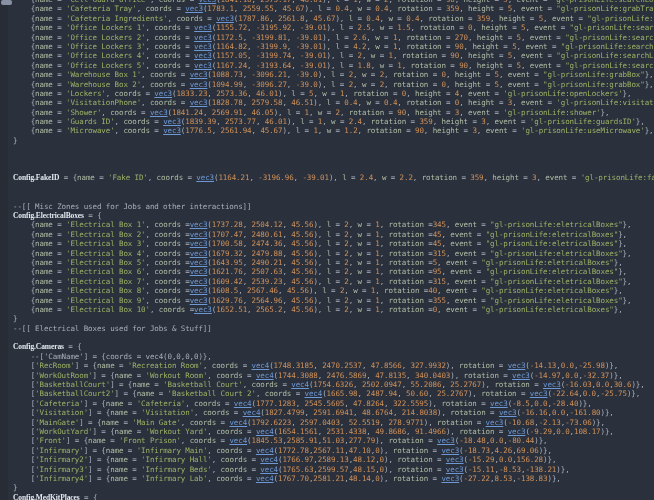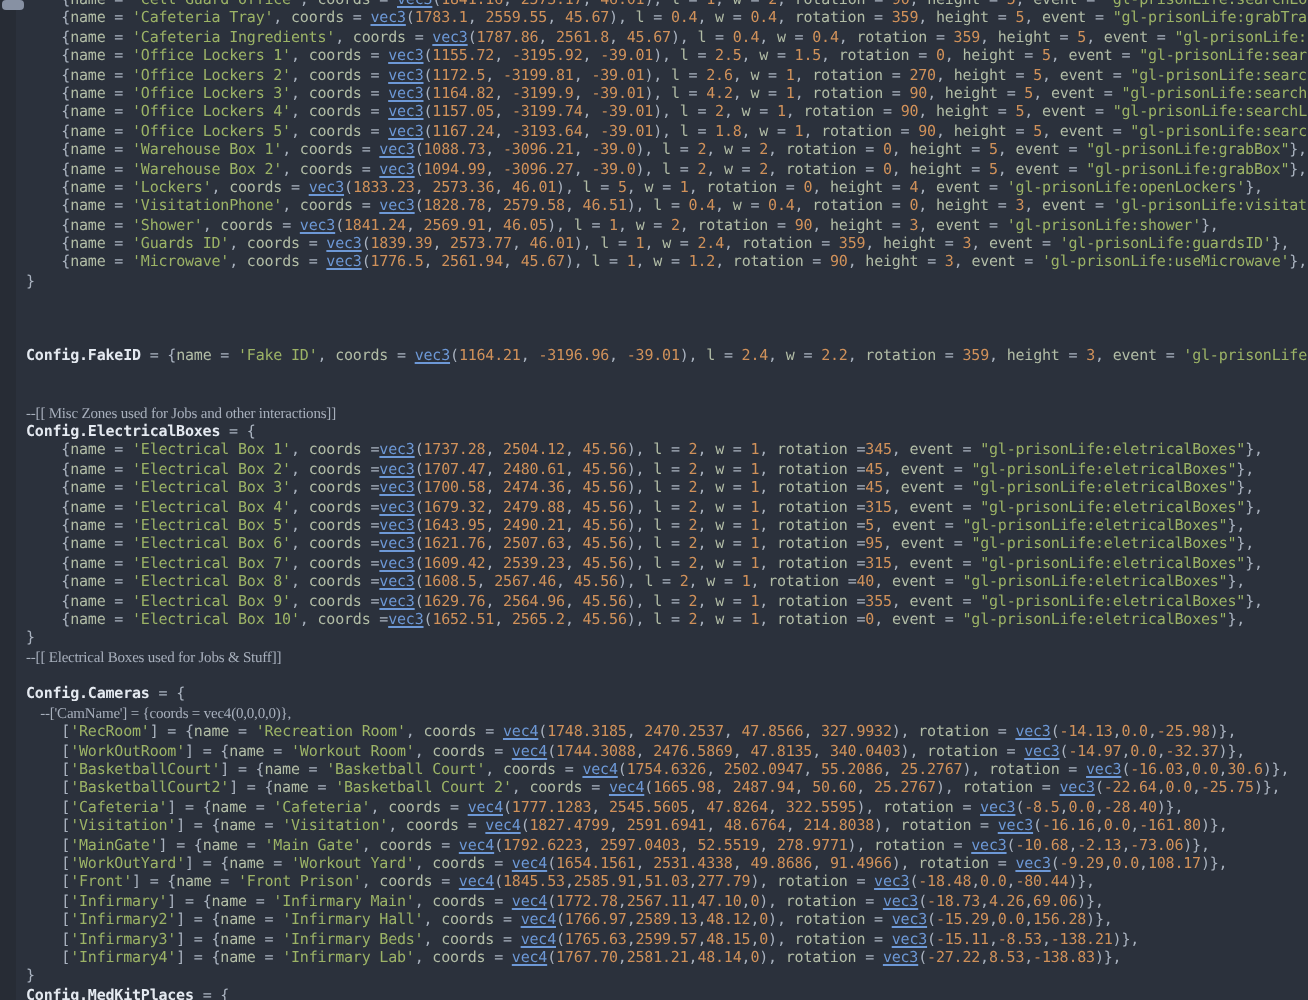--- a/index.html
+++ b/index.html
@@ -14,22 +14,22 @@
     position:absolute;left:13px;top:-5px;width:660px;
     font-size:7.5px;line-height:9.4px;letter-spacing:-0.1px;
     white-space:pre;color:var(--c-pln,#a9b2bf);
   }
   .ln{height:9.4px;white-space:pre;overflow:hidden;}
   .tk-pln{color:var(--c-pln,#a9b2bf);}
   .tk-id{color:var(--c-id,#b2bda6);}
   .tk-str{color:var(--c-str,#9cb366);}
   .tk-num{color:var(--c-num,#d0915a);}
   .tk-fn{color:var(--c-fn,#6d98d6);text-decoration:underline;}
-  .tk-cmt{color:var(--c-cmt,#a7afbc);font-family:Liberation Serif, serif;}
-  .tk-cfg{color:var(--c-cfg,#e4e9f0);font-weight:bold;}
+  .tk-cmt{color:var(--c-cmt,#a7afbc);}
+  .tk-cfg{color:var(--c-cfg,#e4e9f0);font-weight:bold;font-family:Liberation Serif, serif;}
 </style>
 </head>
 <body>
 
 <div class="screen">
   <div class="gutter"></div>
   <div class="thumb"></div>
   <div class="code" id="code-area"><div class="ln"><span class="tk-pln">    {</span><span class="tk-id">name</span><span class="tk-pln"> = </span><span class="tk-str">'Cell Guard Office'</span><span class="tk-pln">, </span><span class="tk-id">coords</span><span class="tk-pln"> = </span><span class="tk-fn">vec3</span><span class="tk-pln">(</span><span class="tk-num">1841.16</span><span class="tk-pln">, </span><span class="tk-num">2573.17</span><span class="tk-pln">, </span><span class="tk-num">46.01</span><span class="tk-pln">), </span><span class="tk-id">l</span><span class="tk-pln"> = </span><span class="tk-num">1</span><span class="tk-pln">, </span><span class="tk-id">w</span><span class="tk-pln"> = </span><span class="tk-num">2</span><span class="tk-pln">, </span><span class="tk-id">rotation</span><span class="tk-pln"> = </span><span class="tk-num">90</span><span class="tk-pln">, </span><span class="tk-id">height</span><span class="tk-pln"> = </span><span class="tk-num">5</span><span class="tk-pln">, </span><span class="tk-id">event</span><span class="tk-pln"> = </span><span class="tk-str">'gl-prisonLife:searchLocker'</span></div><div class="ln"><span class="tk-pln">    {</span><span class="tk-id">name</span><span class="tk-pln"> = </span><span class="tk-str">'Cafeteria Tray'</span><span class="tk-pln">, </span><span class="tk-id">coords</span><span class="tk-pln"> = </span><span class="tk-fn">vec3</span><span class="tk-pln">(</span><span class="tk-num">1783.1</span><span class="tk-pln">, </span><span class="tk-num">2559.55</span><span class="tk-pln">, </span><span class="tk-num">45.67</span><span class="tk-pln">), </span><span class="tk-id">l</span><span class="tk-pln"> = </span><span class="tk-num">0.4</span><span class="tk-pln">, </span><span class="tk-id">w</span><span class="tk-pln"> = </span><span class="tk-num">0.4</span><span class="tk-pln">, </span><span class="tk-id">rotation</span><span class="tk-pln"> = </span><span class="tk-num">359</span><span class="tk-pln">, </span><span class="tk-id">height</span><span class="tk-pln"> = </span><span class="tk-num">5</span><span class="tk-pln">, </span><span class="tk-id">event</span><span class="tk-pln"> = </span><span class="tk-str">"gl-prisonLife:grabTray"</span></div><div class="ln"><span class="tk-pln">    {</span><span class="tk-id">name</span><span class="tk-pln"> = </span><span class="tk-str">'Cafeteria Ingredients'</span><span class="tk-pln">, </span><span class="tk-id">coords</span><span class="tk-pln"> = </span><span class="tk-fn">vec3</span><span class="tk-pln">(</span><span class="tk-num">1787.86</span><span class="tk-pln">, </span><span class="tk-num">2561.8</span><span class="tk-pln">, </span><span class="tk-num">45.67</span><span class="tk-pln">), </span><span class="tk-id">l</span><span class="tk-pln"> = </span><span class="tk-num">0.4</span><span class="tk-pln">, </span><span class="tk-id">w</span><span class="tk-pln"> = </span><span class="tk-num">0.4</span><span class="tk-pln">, </span><span class="tk-id">rotation</span><span class="tk-pln"> = </span><span class="tk-num">359</span><span class="tk-pln">, </span><span class="tk-id">height</span><span class="tk-pln"> = </span><span class="tk-num">5</span><span class="tk-pln">, </span><span class="tk-id">event</span><span class="tk-pln"> = </span><span class="tk-str">"gl-prisonLife:cafIngredients"</span></div><div class="ln"><span class="tk-pln">    {</span><span class="tk-id">name</span><span class="tk-pln"> = </span><span class="tk-str">'Office Lockers 1'</span><span class="tk-pln">, </span><span class="tk-id">coords</span><span class="tk-pln"> = </span><span class="tk-fn">vec3</span><span class="tk-pln">(</span><span class="tk-num">1155.72</span><span class="tk-pln">, </span><span class="tk-num">-3195.92</span><span class="tk-pln">, </span><span class="tk-num">-39.01</span><span class="tk-pln">), </span><span class="tk-id">l</span><span class="tk-pln"> = </span><span class="tk-num">2.5</span><span class="tk-pln">, </span><span class="tk-id">w</span><span class="tk-pln"> = </span><span class="tk-num">1.5</span><span class="tk-pln">, </span><span class="tk-id">rotation</span><span class="tk-pln"> = </span><span class="tk-num">0</span><span class="tk-pln">, </span><span class="tk-id">height</span><span class="tk-pln"> = </span><span class="tk-num">5</span><span class="tk-pln">, </span><span class="tk-id">event</span><span class="tk-pln"> = </span><span class="tk-str">"gl-prisonLife:searchLocker"</span></div><div class="ln"><span class="tk-pln">    {</span><span class="tk-id">name</span><span class="tk-pln"> = </span><span class="tk-str">'Office Lockers 2'</span><span class="tk-pln">, </span><span class="tk-id">coords</span><span class="tk-pln"> = </span><span class="tk-fn">vec3</span><span class="tk-pln">(</span><span class="tk-num">1172.5</span><span class="tk-pln">, </span><span class="tk-num">-3199.81</span><span class="tk-pln">, </span><span class="tk-num">-39.01</span><span class="tk-pln">), </span><span class="tk-id">l</span><span class="tk-pln"> = </span><span class="tk-num">2.6</span><span class="tk-pln">, </span><span class="tk-id">w</span><span class="tk-pln"> = </span><span class="tk-num">1</span><span class="tk-pln">, </span><span class="tk-id">rotation</span><span class="tk-pln"> = </span><span class="tk-num">270</span><span class="tk-pln">, </span><span class="tk-id">height</span><span class="tk-pln"> = </span><span class="tk-num">5</span><span class="tk-pln">, </span><span class="tk-id">event</span><span class="tk-pln"> = </span><span class="tk-str">"gl-prisonLife:searchLocker"</span></div><div class="ln"><span class="tk-pln">    {</span><span class="tk-id">name</span><span class="tk-pln"> = </span><span class="tk-str">'Office Lockers 3'</span><span class="tk-pln">, </span><span class="tk-id">coords</span><span class="tk-pln"> = </span><span class="tk-fn">vec3</span><span class="tk-pln">(</span><span class="tk-num">1164.82</span><span class="tk-pln">, </span><span class="tk-num">-3199.9</span><span class="tk-pln">, </span><span class="tk-num">-39.01</span><span class="tk-pln">), </span><span class="tk-id">l</span><span class="tk-pln"> = </span><span class="tk-num">4.2</span><span class="tk-pln">, </span><span class="tk-id">w</span><span class="tk-pln"> = </span><span class="tk-num">1</span><span class="tk-pln">, </span><span class="tk-id">rotation</span><span class="tk-pln"> = </span><span class="tk-num">90</span><span class="tk-pln">, </span><span class="tk-id">height</span><span class="tk-pln"> = </span><span class="tk-num">5</span><span class="tk-pln">, </span><span class="tk-id">event</span><span class="tk-pln"> = </span><span class="tk-str">"gl-prisonLife:searchLocker"</span></div><div class="ln"><span class="tk-pln">    {</span><span class="tk-id">name</span><span class="tk-pln"> = </span><span class="tk-str">'Office Lockers 4'</span><span class="tk-pln">, </span><span class="tk-id">coords</span><span class="tk-pln"> = </span><span class="tk-fn">vec3</span><span class="tk-pln">(</span><span class="tk-num">1157.05</span><span class="tk-pln">, </span><span class="tk-num">-3199.74</span><span class="tk-pln">, </span><span class="tk-num">-39.01</span><span class="tk-pln">), </span><span class="tk-id">l</span><span class="tk-pln"> = </span><span class="tk-num">2</span><span class="tk-pln">, </span><span class="tk-id">w</span><span class="tk-pln"> = </span><span class="tk-num">1</span><span class="tk-pln">, </span><span class="tk-id">rotation</span><span class="tk-pln"> = </span><span class="tk-num">90</span><span class="tk-pln">, </span><span class="tk-id">height</span><span class="tk-pln"> = </span><span class="tk-num">5</span><span class="tk-pln">, </span><span class="tk-id">event</span><span class="tk-pln"> = </span><span class="tk-str">"gl-prisonLife:searchLocker"</span></div><div class="ln"><span class="tk-pln">    {</span><span class="tk-id">name</span><span class="tk-pln"> = </span><span class="tk-str">'Office Lockers 5'</span><span class="tk-pln">, </span><span class="tk-id">coords</span><span class="tk-pln"> = </span><span class="tk-fn">vec3</span><span class="tk-pln">(</span><span class="tk-num">1167.24</span><span class="tk-pln">, </span><span class="tk-num">-3193.64</span><span class="tk-pln">, </span><span class="tk-num">-39.01</span><span class="tk-pln">), </span><span class="tk-id">l</span><span class="tk-pln"> = </span><span class="tk-num">1.8</span><span class="tk-pln">, </span><span class="tk-id">w</span><span class="tk-pln"> = </span><span class="tk-num">1</span><span class="tk-pln">, </span><span class="tk-id">rotation</span><span class="tk-pln"> = </span><span class="tk-num">90</span><span class="tk-pln">, </span><span class="tk-id">height</span><span class="tk-pln"> = </span><span class="tk-num">5</span><span class="tk-pln">, </span><span class="tk-id">event</span><span class="tk-pln"> = </span><span class="tk-str">"gl-prisonLife:searchLocker"</span></div><div class="ln"><span class="tk-pln">    {</span><span class="tk-id">name</span><span class="tk-pln"> = </span><span class="tk-str">'Warehouse Box 1'</span><span class="tk-pln">, </span><span class="tk-id">coords</span><span class="tk-pln"> = </span><span class="tk-fn">vec3</span><span class="tk-pln">(</span><span class="tk-num">1088.73</span><span class="tk-pln">, </span><span class="tk-num">-3096.21</span><span class="tk-pln">, </span><span class="tk-num">-39.0</span><span class="tk-pln">), </span><span class="tk-id">l</span><span class="tk-pln"> = </span><span class="tk-num">2</span><span class="tk-pln">, </span><span class="tk-id">w</span><span class="tk-pln"> = </span><span class="tk-num">2</span><span class="tk-pln">, </span><span class="tk-id">rotation</span><span class="tk-pln"> = </span><span class="tk-num">0</span><span class="tk-pln">, </span><span class="tk-id">height</span><span class="tk-pln"> = </span><span class="tk-num">5</span><span class="tk-pln">, </span><span class="tk-id">event</span><span class="tk-pln"> = </span><span class="tk-str">"gl-prisonLife:grabBox"</span><span class="tk-pln">},</span></div><div class="ln"><span class="tk-pln">    {</span><span class="tk-id">name</span><span class="tk-pln"> = </span><span class="tk-str">'Warehouse Box 2'</span><span class="tk-pln">, </span><span class="tk-id">coords</span><span class="tk-pln"> = </span><span class="tk-fn">vec3</span><span class="tk-pln">(</span><span class="tk-num">1094.99</span><span class="tk-pln">, </span><span class="tk-num">-3096.27</span><span class="tk-pln">, </span><span class="tk-num">-39.0</span><span class="tk-pln">), </span><span class="tk-id">l</span><span class="tk-pln"> = </span><span class="tk-num">2</span><span class="tk-pln">, </span><span class="tk-id">w</span><span class="tk-pln"> = </span><span class="tk-num">2</span><span class="tk-pln">, </span><span class="tk-id">rotation</span><span class="tk-pln"> = </span><span class="tk-num">0</span><span class="tk-pln">, </span><span class="tk-id">height</span><span class="tk-pln"> = </span><span class="tk-num">5</span><span class="tk-pln">, </span><span class="tk-id">event</span><span class="tk-pln"> = </span><span class="tk-str">"gl-prisonLife:grabBox"</span><span class="tk-pln">},</span></div><div class="ln"><span class="tk-pln">    {</span><span class="tk-id">name</span><span class="tk-pln"> = </span><span class="tk-str">'Lockers'</span><span class="tk-pln">, </span><span class="tk-id">coords</span><span class="tk-pln"> = </span><span class="tk-fn">vec3</span><span class="tk-pln">(</span><span class="tk-num">1833.23</span><span class="tk-pln">, </span><span class="tk-num">2573.36</span><span class="tk-pln">, </span><span class="tk-num">46.01</span><span class="tk-pln">), </span><span class="tk-id">l</span><span class="tk-pln"> = </span><span class="tk-num">5</span><span class="tk-pln">, </span><span class="tk-id">w</span><span class="tk-pln"> = </span><span class="tk-num">1</span><span class="tk-pln">, </span><span class="tk-id">rotation</span><span class="tk-pln"> = </span><span class="tk-num">0</span><span class="tk-pln">, </span><span class="tk-id">height</span><span class="tk-pln"> = </span><span class="tk-num">4</span><span class="tk-pln">, </span><span class="tk-id">event</span><span class="tk-pln"> = </span><span class="tk-str">'gl-prisonLife:openLockers'</span><span class="tk-pln">},</span></div><div class="ln"><span class="tk-pln">    {</span><span class="tk-id">name</span><span class="tk-pln"> = </span><span class="tk-str">'VisitationPhone'</span><span class="tk-pln">, </span><span class="tk-id">coords</span><span class="tk-pln"> = </span><span class="tk-fn">vec3</span><span class="tk-pln">(</span><span class="tk-num">1828.78</span><span class="tk-pln">, </span><span class="tk-num">2579.58</span><span class="tk-pln">, </span><span class="tk-num">46.51</span><span class="tk-pln">), </span><span class="tk-id">l</span><span class="tk-pln"> = </span><span class="tk-num">0.4</span><span class="tk-pln">, </span><span class="tk-id">w</span><span class="tk-pln"> = </span><span class="tk-num">0.4</span><span class="tk-pln">, </span><span class="tk-id">rotation</span><span class="tk-pln"> = </span><span class="tk-num">0</span><span class="tk-pln">, </span><span class="tk-id">height</span><span class="tk-pln"> = </span><span class="tk-num">3</span><span class="tk-pln">, </span><span class="tk-id">event</span><span class="tk-pln"> = </span><span class="tk-str">'gl-prisonLife:visitationPhone'</span></div><div class="ln"><span class="tk-pln">    {</span><span class="tk-id">name</span><span class="tk-pln"> = </span><span class="tk-str">'Shower'</span><span class="tk-pln">, </span><span class="tk-id">coords</span><span class="tk-pln"> = </span><span class="tk-fn">vec3</span><span class="tk-pln">(</span><span class="tk-num">1841.24</span><span class="tk-pln">, </span><span class="tk-num">2569.91</span><span class="tk-pln">, </span><span class="tk-num">46.05</span><span class="tk-pln">), </span><span class="tk-id">l</span><span class="tk-pln"> = </span><span class="tk-num">1</span><span class="tk-pln">, </span><span class="tk-id">w</span><span class="tk-pln"> = </span><span class="tk-num">2</span><span class="tk-pln">, </span><span class="tk-id">rotation</span><span class="tk-pln"> = </span><span class="tk-num">90</span><span class="tk-pln">, </span><span class="tk-id">height</span><span class="tk-pln"> = </span><span class="tk-num">3</span><span class="tk-pln">, </span><span class="tk-id">event</span><span class="tk-pln"> = </span><span class="tk-str">'gl-prisonLife:shower'</span><span class="tk-pln">},</span></div><div class="ln"><span class="tk-pln">    {</span><span class="tk-id">name</span><span class="tk-pln"> = </span><span class="tk-str">'Guards ID'</span><span class="tk-pln">, </span><span class="tk-id">coords</span><span class="tk-pln"> = </span><span class="tk-fn">vec3</span><span class="tk-pln">(</span><span class="tk-num">1839.39</span><span class="tk-pln">, </span><span class="tk-num">2573.77</span><span class="tk-pln">, </span><span class="tk-num">46.01</span><span class="tk-pln">), </span><span class="tk-id">l</span><span class="tk-pln"> = </span><span class="tk-num">1</span><span class="tk-pln">, </span><span class="tk-id">w</span><span class="tk-pln"> = </span><span class="tk-num">2.4</span><span class="tk-pln">, </span><span class="tk-id">rotation</span><span class="tk-pln"> = </span><span class="tk-num">359</span><span class="tk-pln">, </span><span class="tk-id">height</span><span class="tk-pln"> = </span><span class="tk-num">3</span><span class="tk-pln">, </span><span class="tk-id">event</span><span class="tk-pln"> = </span><span class="tk-str">'gl-prisonLife:guardsID'</span><span class="tk-pln">},</span></div><div class="ln"><span class="tk-pln">    {</span><span class="tk-id">name</span><span class="tk-pln"> = </span><span class="tk-str">'Microwave'</span><span class="tk-pln">, </span><span class="tk-id">coords</span><span class="tk-pln"> = </span><span class="tk-fn">vec3</span><span class="tk-pln">(</span><span class="tk-num">1776.5</span><span class="tk-pln">, </span><span class="tk-num">2561.94</span><span class="tk-pln">, </span><span class="tk-num">45.67</span><span class="tk-pln">), </span><span class="tk-id">l</span><span class="tk-pln"> = </span><span class="tk-num">1</span><span class="tk-pln">, </span><span class="tk-id">w</span><span class="tk-pln"> = </span><span class="tk-num">1.2</span><span class="tk-pln">, </span><span class="tk-id">rotation</span><span class="tk-pln"> = </span><span class="tk-num">90</span><span class="tk-pln">, </span><span class="tk-id">height</span><span class="tk-pln"> = </span><span class="tk-num">3</span><span class="tk-pln">, </span><span class="tk-id">event</span><span class="tk-pln"> = </span><span class="tk-str">'gl-prisonLife:useMicrowave'</span><span class="tk-pln">},</span></div><div class="ln"><span class="tk-pln">}</span></div><div class="ln"><span class="tk-pln"> </span></div><div class="ln"><span class="tk-pln"> </span></div><div class="ln"><span class="tk-pln"> </span></div><div class="ln"><span class="tk-cfg">Config.FakeID</span><span class="tk-pln"> = {</span><span class="tk-id">name</span><span class="tk-pln"> = </span><span class="tk-str">'Fake ID'</span><span class="tk-pln">, </span><span class="tk-id">coords</span><span class="tk-pln"> = </span><span class="tk-fn">vec3</span><span class="tk-pln">(</span><span class="tk-num">1164.21</span><span class="tk-pln">, </span><span class="tk-num">-3196.96</span><span class="tk-pln">, </span><span class="tk-num">-39.01</span><span class="tk-pln">), </span><span class="tk-id">l</span><span class="tk-pln"> = </span><span class="tk-num">2.4</span><span class="tk-pln">, </span><span class="tk-id">w</span><span class="tk-pln"> = </span><span class="tk-num">2.2</span><span class="tk-pln">, </span><span class="tk-id">rotation</span><span class="tk-pln"> = </span><span class="tk-num">359</span><span class="tk-pln">, </span><span class="tk-id">height</span><span class="tk-pln"> = </span><span class="tk-num">3</span><span class="tk-pln">, </span><span class="tk-id">event</span><span class="tk-pln"> = </span><span class="tk-str">'gl-prisonLife:fakeID'</span></div><div class="ln"><span class="tk-pln"> </span></div><div class="ln"><span class="tk-pln"> </span></div><div class="ln"><span class="tk-cmt">--[[ Misc Zones used for Jobs and other interactions]]</span></div><div class="ln"><span class="tk-cfg">Config.ElectricalBoxes</span><span class="tk-pln"> = {</span></div><div class="ln"><span class="tk-pln">    {</span><span class="tk-id">name</span><span class="tk-pln"> = </span><span class="tk-str">'Electrical Box 1'</span><span class="tk-pln">, </span><span class="tk-id">coords</span><span class="tk-pln"> =</span><span class="tk-fn">vec3</span><span class="tk-pln">(</span><span class="tk-num">1737.28</span><span class="tk-pln">, </span><span class="tk-num">2504.12</span><span class="tk-pln">, </span><span class="tk-num">45.56</span><span class="tk-pln">), </span><span class="tk-id">l</span><span class="tk-pln"> = </span><span class="tk-num">2</span><span class="tk-pln">, </span><span class="tk-id">w</span><span class="tk-pln"> = </span><span class="tk-num">1</span><span class="tk-pln">, </span><span class="tk-id">rotation</span><span class="tk-pln"> =</span><span class="tk-num">345</span><span class="tk-pln">, </span><span class="tk-id">event</span><span class="tk-pln"> = </span><span class="tk-str">"gl-prisonLife:eletricalBoxes"</span><span class="tk-pln">},</span></div><div class="ln"><span class="tk-pln">    {</span><span class="tk-id">name</span><span class="tk-pln"> = </span><span class="tk-str">'Electrical Box 2'</span><span class="tk-pln">, </span><span class="tk-id">coords</span><span class="tk-pln"> =</span><span class="tk-fn">vec3</span><span class="tk-pln">(</span><span class="tk-num">1707.47</span><span class="tk-pln">, </span><span class="tk-num">2480.61</span><span class="tk-pln">, </span><span class="tk-num">45.56</span><span class="tk-pln">), </span><span class="tk-id">l</span><span class="tk-pln"> = </span><span class="tk-num">2</span><span class="tk-pln">, </span><span class="tk-id">w</span><span class="tk-pln"> = </span><span class="tk-num">1</span><span class="tk-pln">, </span><span class="tk-id">rotation</span><span class="tk-pln"> =</span><span class="tk-num">45</span><span class="tk-pln">, </span><span class="tk-id">event</span><span class="tk-pln"> = </span><span class="tk-str">"gl-prisonLife:eletricalBoxes"</span><span class="tk-pln">},</span></div><div class="ln"><span class="tk-pln">    {</span><span class="tk-id">name</span><span class="tk-pln"> = </span><span class="tk-str">'Electrical Box 3'</span><span class="tk-pln">, </span><span class="tk-id">coords</span><span class="tk-pln"> =</span><span class="tk-fn">vec3</span><span class="tk-pln">(</span><span class="tk-num">1700.58</span><span class="tk-pln">, </span><span class="tk-num">2474.36</span><span class="tk-pln">, </span><span class="tk-num">45.56</span><span class="tk-pln">), </span><span class="tk-id">l</span><span class="tk-pln"> = </span><span class="tk-num">2</span><span class="tk-pln">, </span><span class="tk-id">w</span><span class="tk-pln"> = </span><span class="tk-num">1</span><span class="tk-pln">, </span><span class="tk-id">rotation</span><span class="tk-pln"> =</span><span class="tk-num">45</span><span class="tk-pln">, </span><span class="tk-id">event</span><span class="tk-pln"> = </span><span class="tk-str">"gl-prisonLife:eletricalBoxes"</span><span class="tk-pln">},</span></div><div class="ln"><span class="tk-pln">    {</span><span class="tk-id">name</span><span class="tk-pln"> = </span><span class="tk-str">'Electrical Box 4'</span><span class="tk-pln">, </span><span class="tk-id">coords</span><span class="tk-pln"> =</span><span class="tk-fn">vec3</span><span class="tk-pln">(</span><span class="tk-num">1679.32</span><span class="tk-pln">, </span><span class="tk-num">2479.88</span><span class="tk-pln">, </span><span class="tk-num">45.56</span><span class="tk-pln">), </span><span class="tk-id">l</span><span class="tk-pln"> = </span><span class="tk-num">2</span><span class="tk-pln">, </span><span class="tk-id">w</span><span class="tk-pln"> = </span><span class="tk-num">1</span><span class="tk-pln">, </span><span class="tk-id">rotation</span><span class="tk-pln"> =</span><span class="tk-num">315</span><span class="tk-pln">, </span><span class="tk-id">event</span><span class="tk-pln"> = </span><span class="tk-str">"gl-prisonLife:eletricalBoxes"</span><span class="tk-pln">},</span></div><div class="ln"><span class="tk-pln">    {</span><span class="tk-id">name</span><span class="tk-pln"> = </span><span class="tk-str">'Electrical Box 5'</span><span class="tk-pln">, </span><span class="tk-id">coords</span><span class="tk-pln"> =</span><span class="tk-fn">vec3</span><span class="tk-pln">(</span><span class="tk-num">1643.95</span><span class="tk-pln">, </span><span class="tk-num">2490.21</span><span class="tk-pln">, </span><span class="tk-num">45.56</span><span class="tk-pln">), </span><span class="tk-id">l</span><span class="tk-pln"> = </span><span class="tk-num">2</span><span class="tk-pln">, </span><span class="tk-id">w</span><span class="tk-pln"> = </span><span class="tk-num">1</span><span class="tk-pln">, </span><span class="tk-id">rotation</span><span class="tk-pln"> =</span><span class="tk-num">5</span><span class="tk-pln">, </span><span class="tk-id">event</span><span class="tk-pln"> = </span><span class="tk-str">"gl-prisonLife:eletricalBoxes"</span><span class="tk-pln">},</span></div><div class="ln"><span class="tk-pln">    {</span><span class="tk-id">name</span><span class="tk-pln"> = </span><span class="tk-str">'Electrical Box 6'</span><span class="tk-pln">, </span><span class="tk-id">coords</span><span class="tk-pln"> =</span><span class="tk-fn">vec3</span><span class="tk-pln">(</span><span class="tk-num">1621.76</span><span class="tk-pln">, </span><span class="tk-num">2507.63</span><span class="tk-pln">, </span><span class="tk-num">45.56</span><span class="tk-pln">), </span><span class="tk-id">l</span><span class="tk-pln"> = </span><span class="tk-num">2</span><span class="tk-pln">, </span><span class="tk-id">w</span><span class="tk-pln"> = </span><span class="tk-num">1</span><span class="tk-pln">, </span><span class="tk-id">rotation</span><span class="tk-pln"> =</span><span class="tk-num">95</span><span class="tk-pln">, </span><span class="tk-id">event</span><span class="tk-pln"> = </span><span class="tk-str">"gl-prisonLife:eletricalBoxes"</span><span class="tk-pln">},</span></div><div class="ln"><span class="tk-pln">    {</span><span class="tk-id">name</span><span class="tk-pln"> = </span><span class="tk-str">'Electrical Box 7'</span><span class="tk-pln">, </span><span class="tk-id">coords</span><span class="tk-pln"> =</span><span class="tk-fn">vec3</span><span class="tk-pln">(</span><span class="tk-num">1609.42</span><span class="tk-pln">, </span><span class="tk-num">2539.23</span><span class="tk-pln">, </span><span class="tk-num">45.56</span><span class="tk-pln">), </span><span class="tk-id">l</span><span class="tk-pln"> = </span><span class="tk-num">2</span><span class="tk-pln">, </span><span class="tk-id">w</span><span class="tk-pln"> = </span><span class="tk-num">1</span><span class="tk-pln">, </span><span class="tk-id">rotation</span><span class="tk-pln"> =</span><span class="tk-num">315</span><span class="tk-pln">, </span><span class="tk-id">event</span><span class="tk-pln"> = </span><span class="tk-str">"gl-prisonLife:eletricalBoxes"</span><span class="tk-pln">},</span></div><div class="ln"><span class="tk-pln">    {</span><span class="tk-id">name</span><span class="tk-pln"> = </span><span class="tk-str">'Electrical Box 8'</span><span class="tk-pln">, </span><span class="tk-id">coords</span><span class="tk-pln"> =</span><span class="tk-fn">vec3</span><span class="tk-pln">(</span><span class="tk-num">1608.5</span><span class="tk-pln">, </span><span class="tk-num">2567.46</span><span class="tk-pln">, </span><span class="tk-num">45.56</span><span class="tk-pln">), </span><span class="tk-id">l</span><span class="tk-pln"> = </span><span class="tk-num">2</span><span class="tk-pln">, </span><span class="tk-id">w</span><span class="tk-pln"> = </span><span class="tk-num">1</span><span class="tk-pln">, </span><span class="tk-id">rotation</span><span class="tk-pln"> =</span><span class="tk-num">40</span><span class="tk-pln">, </span><span class="tk-id">event</span><span class="tk-pln"> = </span><span class="tk-str">"gl-prisonLife:eletricalBoxes"</span><span class="tk-pln">},</span></div><div class="ln"><span class="tk-pln">    {</span><span class="tk-id">name</span><span class="tk-pln"> = </span><span class="tk-str">'Electrical Box 9'</span><span class="tk-pln">, </span><span class="tk-id">coords</span><span class="tk-pln"> =</span><span class="tk-fn">vec3</span><span class="tk-pln">(</span><span class="tk-num">1629.76</span><span class="tk-pln">, </span><span class="tk-num">2564.96</span><span class="tk-pln">, </span><span class="tk-num">45.56</span><span class="tk-pln">), </span><span class="tk-id">l</span><span class="tk-pln"> = </span><span class="tk-num">2</span><span class="tk-pln">, </span><span class="tk-id">w</span><span class="tk-pln"> = </span><span class="tk-num">1</span><span class="tk-pln">, </span><span class="tk-id">rotation</span><span class="tk-pln"> =</span><span class="tk-num">355</span><span class="tk-pln">, </span><span class="tk-id">event</span><span class="tk-pln"> = </span><span class="tk-str">"gl-prisonLife:eletricalBoxes"</span><span class="tk-pln">},</span></div><div class="ln"><span class="tk-pln">    {</span><span class="tk-id">name</span><span class="tk-pln"> = </span><span class="tk-str">'Electrical Box 10'</span><span class="tk-pln">, </span><span class="tk-id">coords</span><span class="tk-pln"> =</span><span class="tk-fn">vec3</span><span class="tk-pln">(</span><span class="tk-num">1652.51</span><span class="tk-pln">, </span><span class="tk-num">2565.2</span><span class="tk-pln">, </span><span class="tk-num">45.56</span><span class="tk-pln">), </span><span class="tk-id">l</span><span class="tk-pln"> = </span><span class="tk-num">2</span><span class="tk-pln">, </span><span class="tk-id">w</span><span class="tk-pln"> = </span><span class="tk-num">1</span><span class="tk-pln">, </span><span class="tk-id">rotation</span><span class="tk-pln"> =</span><span class="tk-num">0</span><span class="tk-pln">, </span><span class="tk-id">event</span><span class="tk-pln"> = </span><span class="tk-str">"gl-prisonLife:eletricalBoxes"</span><span class="tk-pln">},</span></div><div class="ln"><span class="tk-pln">}</span></div><div class="ln"><span class="tk-cmt">--[[ Electrical Boxes used for Jobs &amp; Stuff]]</span></div><div class="ln"><span class="tk-pln"> </span></div><div class="ln"><span class="tk-cfg">Config.Cameras</span><span class="tk-pln"> = {</span></div><div class="ln"><span class="tk-cmt">    --['CamName'] = {coords = vec4(0,0,0,0)},</span></div><div class="ln"><span class="tk-pln">    [</span><span class="tk-str">'RecRoom'</span><span class="tk-pln">] = {</span><span class="tk-id">name</span><span class="tk-pln"> = </span><span class="tk-str">'Recreation Room'</span><span class="tk-pln">, </span><span class="tk-id">coords</span><span class="tk-pln"> = </span><span class="tk-fn">vec4</span><span class="tk-pln">(</span><span class="tk-num">1748.3185</span><span class="tk-pln">, </span><span class="tk-num">2470.2537</span><span class="tk-pln">, </span><span class="tk-num">47.8566</span><span class="tk-pln">, </span><span class="tk-num">327.9932</span><span class="tk-pln">), </span><span class="tk-id">rotation</span><span class="tk-pln"> = </span><span class="tk-fn">vec3</span><span class="tk-pln">(</span><span class="tk-num">-14.13</span><span class="tk-pln">,</span><span class="tk-num">0.0</span><span class="tk-pln">,</span><span class="tk-num">-25.98</span><span class="tk-pln">)},</span></div><div class="ln"><span class="tk-pln">    [</span><span class="tk-str">'WorkOutRoom'</span><span class="tk-pln">] = {</span><span class="tk-id">name</span><span class="tk-pln"> = </span><span class="tk-str">'Workout Room'</span><span class="tk-pln">, </span><span class="tk-id">coords</span><span class="tk-pln"> = </span><span class="tk-fn">vec4</span><span class="tk-pln">(</span><span class="tk-num">1744.3088</span><span class="tk-pln">, </span><span class="tk-num">2476.5869</span><span class="tk-pln">, </span><span class="tk-num">47.8135</span><span class="tk-pln">, </span><span class="tk-num">340.0403</span><span class="tk-pln">), </span><span class="tk-id">rotation</span><span class="tk-pln"> = </span><span class="tk-fn">vec3</span><span class="tk-pln">(</span><span class="tk-num">-14.97</span><span class="tk-pln">,</span><span class="tk-num">0.0</span><span class="tk-pln">,</span><span class="tk-num">-32.37</span><span class="tk-pln">)},</span></div><div class="ln"><span class="tk-pln">    [</span><span class="tk-str">'BasketballCourt'</span><span class="tk-pln">] = {</span><span class="tk-id">name</span><span class="tk-pln"> = </span><span class="tk-str">'Basketball Court'</span><span class="tk-pln">, </span><span class="tk-id">coords</span><span class="tk-pln"> = </span><span class="tk-fn">vec4</span><span class="tk-pln">(</span><span class="tk-num">1754.6326</span><span class="tk-pln">, </span><span class="tk-num">2502.0947</span><span class="tk-pln">, </span><span class="tk-num">55.2086</span><span class="tk-pln">, </span><span class="tk-num">25.2767</span><span class="tk-pln">), </span><span class="tk-id">rotation</span><span class="tk-pln"> = </span><span class="tk-fn">vec3</span><span class="tk-pln">(</span><span class="tk-num">-16.03</span><span class="tk-pln">,</span><span class="tk-num">0.0</span><span class="tk-pln">,</span><span class="tk-num">30.6</span><span class="tk-pln">)},</span></div><div class="ln"><span class="tk-pln">    [</span><span class="tk-str">'BasketballCourt2'</span><span class="tk-pln">] = {</span><span class="tk-id">name</span><span class="tk-pln"> = </span><span class="tk-str">'Basketball Court 2'</span><span class="tk-pln">, </span><span class="tk-id">coords</span><span class="tk-pln"> = </span><span class="tk-fn">vec4</span><span class="tk-pln">(</span><span class="tk-num">1665.98</span><span class="tk-pln">, </span><span class="tk-num">2487.94</span><span class="tk-pln">, </span><span class="tk-num">50.60</span><span class="tk-pln">, </span><span class="tk-num">25.2767</span><span class="tk-pln">), </span><span class="tk-id">rotation</span><span class="tk-pln"> = </span><span class="tk-fn">vec3</span><span class="tk-pln">(</span><span class="tk-num">-22.64</span><span class="tk-pln">,</span><span class="tk-num">0.0</span><span class="tk-pln">,</span><span class="tk-num">-25.75</span><span class="tk-pln">)},</span></div><div class="ln"><span class="tk-pln">    [</span><span class="tk-str">'Cafeteria'</span><span class="tk-pln">] = {</span><span class="tk-id">name</span><span class="tk-pln"> = </span><span class="tk-str">'Cafeteria'</span><span class="tk-pln">, </span><span class="tk-id">coords</span><span class="tk-pln"> = </span><span class="tk-fn">vec4</span><span class="tk-pln">(</span><span class="tk-num">1777.1283</span><span class="tk-pln">, </span><span class="tk-num">2545.5605</span><span class="tk-pln">, </span><span class="tk-num">47.8264</span><span class="tk-pln">, </span><span class="tk-num">322.5595</span><span class="tk-pln">), </span><span class="tk-id">rotation</span><span class="tk-pln"> = </span><span class="tk-fn">vec3</span><span class="tk-pln">(</span><span class="tk-num">-8.5</span><span class="tk-pln">,</span><span class="tk-num">0.0</span><span class="tk-pln">,</span><span class="tk-num">-28.40</span><span class="tk-pln">)},</span></div><div class="ln"><span class="tk-pln">    [</span><span class="tk-str">'Visitation'</span><span class="tk-pln">] = {</span><span class="tk-id">name</span><span class="tk-pln"> = </span><span class="tk-str">'Visitation'</span><span class="tk-pln">, </span><span class="tk-id">coords</span><span class="tk-pln"> = </span><span class="tk-fn">vec4</span><span class="tk-pln">(</span><span class="tk-num">1827.4799</span><span class="tk-pln">, </span><span class="tk-num">2591.6941</span><span class="tk-pln">, </span><span class="tk-num">48.6764</span><span class="tk-pln">, </span><span class="tk-num">214.8038</span><span class="tk-pln">), </span><span class="tk-id">rotation</span><span class="tk-pln"> = </span><span class="tk-fn">vec3</span><span class="tk-pln">(</span><span class="tk-num">-16.16</span><span class="tk-pln">,</span><span class="tk-num">0.0</span><span class="tk-pln">,</span><span class="tk-num">-161.80</span><span class="tk-pln">)},</span></div><div class="ln"><span class="tk-pln">    [</span><span class="tk-str">'MainGate'</span><span class="tk-pln">] = {</span><span class="tk-id">name</span><span class="tk-pln"> = </span><span class="tk-str">'Main Gate'</span><span class="tk-pln">, </span><span class="tk-id">coords</span><span class="tk-pln"> = </span><span class="tk-fn">vec4</span><span class="tk-pln">(</span><span class="tk-num">1792.6223</span><span class="tk-pln">, </span><span class="tk-num">2597.0403</span><span class="tk-pln">, </span><span class="tk-num">52.5519</span><span class="tk-pln">, </span><span class="tk-num">278.9771</span><span class="tk-pln">), </span><span class="tk-id">rotation</span><span class="tk-pln"> = </span><span class="tk-fn">vec3</span><span class="tk-pln">(</span><span class="tk-num">-10.68</span><span class="tk-pln">,</span><span class="tk-num">-2.13</span><span class="tk-pln">,</span><span class="tk-num">-73.06</span><span class="tk-pln">)},</span></div><div class="ln"><span class="tk-pln">    [</span><span class="tk-str">'WorkOutYard'</span><span class="tk-pln">] = {</span><span class="tk-id">name</span><span class="tk-pln"> = </span><span class="tk-str">'Workout Yard'</span><span class="tk-pln">, </span><span class="tk-id">coords</span><span class="tk-pln"> = </span><span class="tk-fn">vec4</span><span class="tk-pln">(</span><span class="tk-num">1654.1561</span><span class="tk-pln">, </span><span class="tk-num">2531.4338</span><span class="tk-pln">, </span><span class="tk-num">49.8686</span><span class="tk-pln">, </span><span class="tk-num">91.4966</span><span class="tk-pln">), </span><span class="tk-id">rotation</span><span class="tk-pln"> = </span><span class="tk-fn">vec3</span><span class="tk-pln">(</span><span class="tk-num">-9.29</span><span class="tk-pln">,</span><span class="tk-num">0.0</span><span class="tk-pln">,</span><span class="tk-num">108.17</span><span class="tk-pln">)},</span></div><div class="ln"><span class="tk-pln">    [</span><span class="tk-str">'Front'</span><span class="tk-pln">] = {</span><span class="tk-id">name</span><span class="tk-pln"> = </span><span class="tk-str">'Front Prison'</span><span class="tk-pln">, </span><span class="tk-id">coords</span><span class="tk-pln"> = </span><span class="tk-fn">vec4</span><span class="tk-pln">(</span><span class="tk-num">1845.53</span><span class="tk-pln">,</span><span class="tk-num">2585.91</span><span class="tk-pln">,</span><span class="tk-num">51.03</span><span class="tk-pln">,</span><span class="tk-num">277.79</span><span class="tk-pln">), </span><span class="tk-id">rotation</span><span class="tk-pln"> = </span><span class="tk-fn">vec3</span><span class="tk-pln">(</span><span class="tk-num">-18.48</span><span class="tk-pln">,</span><span class="tk-num">0.0</span><span class="tk-pln">,</span><span class="tk-num">-80.44</span><span class="tk-pln">)},</span></div><div class="ln"><span class="tk-pln">    [</span><span class="tk-str">'Infirmary'</span><span class="tk-pln">] = {</span><span class="tk-id">name</span><span class="tk-pln"> = </span><span class="tk-str">'Infirmary Main'</span><span class="tk-pln">, </span><span class="tk-id">coords</span><span class="tk-pln"> = </span><span class="tk-fn">vec4</span><span class="tk-pln">(</span><span class="tk-num">1772.78</span><span class="tk-pln">,</span><span class="tk-num">2567.11</span><span class="tk-pln">,</span><span class="tk-num">47.10</span><span class="tk-pln">,</span><span class="tk-num">0</span><span class="tk-pln">), </span><span class="tk-id">rotation</span><span class="tk-pln"> = </span><span class="tk-fn">vec3</span><span class="tk-pln">(</span><span class="tk-num">-18.73</span><span class="tk-pln">,</span><span class="tk-num">4.26</span><span class="tk-pln">,</span><span class="tk-num">69.06</span><span class="tk-pln">)},</span></div><div class="ln"><span class="tk-pln">    [</span><span class="tk-str">'Infirmary2'</span><span class="tk-pln">] = {</span><span class="tk-id">name</span><span class="tk-pln"> = </span><span class="tk-str">'Infirmary Hall'</span><span class="tk-pln">, </span><span class="tk-id">coords</span><span class="tk-pln"> = </span><span class="tk-fn">vec4</span><span class="tk-pln">(</span><span class="tk-num">1766.97</span><span class="tk-pln">,</span><span class="tk-num">2589.13</span><span class="tk-pln">,</span><span class="tk-num">48.12</span><span class="tk-pln">,</span><span class="tk-num">0</span><span class="tk-pln">), </span><span class="tk-id">rotation</span><span class="tk-pln"> = </span><span class="tk-fn">vec3</span><span class="tk-pln">(</span><span class="tk-num">-15.29</span><span class="tk-pln">,</span><span class="tk-num">0.0</span><span class="tk-pln">,</span><span class="tk-num">156.28</span><span class="tk-pln">)},</span></div><div class="ln"><span class="tk-pln">    [</span><span class="tk-str">'Infirmary3'</span><span class="tk-pln">] = {</span><span class="tk-id">name</span><span class="tk-pln"> = </span><span class="tk-str">'Infirmary Beds'</span><span class="tk-pln">, </span><span class="tk-id">coords</span><span class="tk-pln"> = </span><span class="tk-fn">vec4</span><span class="tk-pln">(</span><span class="tk-num">1765.63</span><span class="tk-pln">,</span><span class="tk-num">2599.57</span><span class="tk-pln">,</span><span class="tk-num">48.15</span><span class="tk-pln">,</span><span class="tk-num">0</span><span class="tk-pln">), </span><span class="tk-id">rotation</span><span class="tk-pln"> = </span><span class="tk-fn">vec3</span><span class="tk-pln">(</span><span class="tk-num">-15.11</span><span class="tk-pln">,</span><span class="tk-num">-8.53</span><span class="tk-pln">,</span><span class="tk-num">-138.21</span><span class="tk-pln">)},</span></div><div class="ln"><span class="tk-pln">    [</span><span class="tk-str">'Infirmary4'</span><span class="tk-pln">] = {</span><span class="tk-id">name</span><span class="tk-pln"> = </span><span class="tk-str">'Infirmary Lab'</span><span class="tk-pln">, </span><span class="tk-id">coords</span><span class="tk-pln"> = </span><span class="tk-fn">vec4</span><span class="tk-pln">(</span><span class="tk-num">1767.70</span><span class="tk-pln">,</span><span class="tk-num">2581.21</span><span class="tk-pln">,</span><span class="tk-num">48.14</span><span class="tk-pln">,</span><span class="tk-num">0</span><span class="tk-pln">), </span><span class="tk-id">rotation</span><span class="tk-pln"> = </span><span class="tk-fn">vec3</span><span class="tk-pln">(</span><span class="tk-num">-27.22</span><span class="tk-pln">,</span><span class="tk-num">8.53</span><span class="tk-pln">,</span><span class="tk-num">-138.83</span><span class="tk-pln">)},</span></div><div class="ln"><span class="tk-pln">}</span></div><div class="ln"><span class="tk-cfg">Config.MedKitPlaces</span><span class="tk-pln"> = {</span></div></div>
 </div>
 

